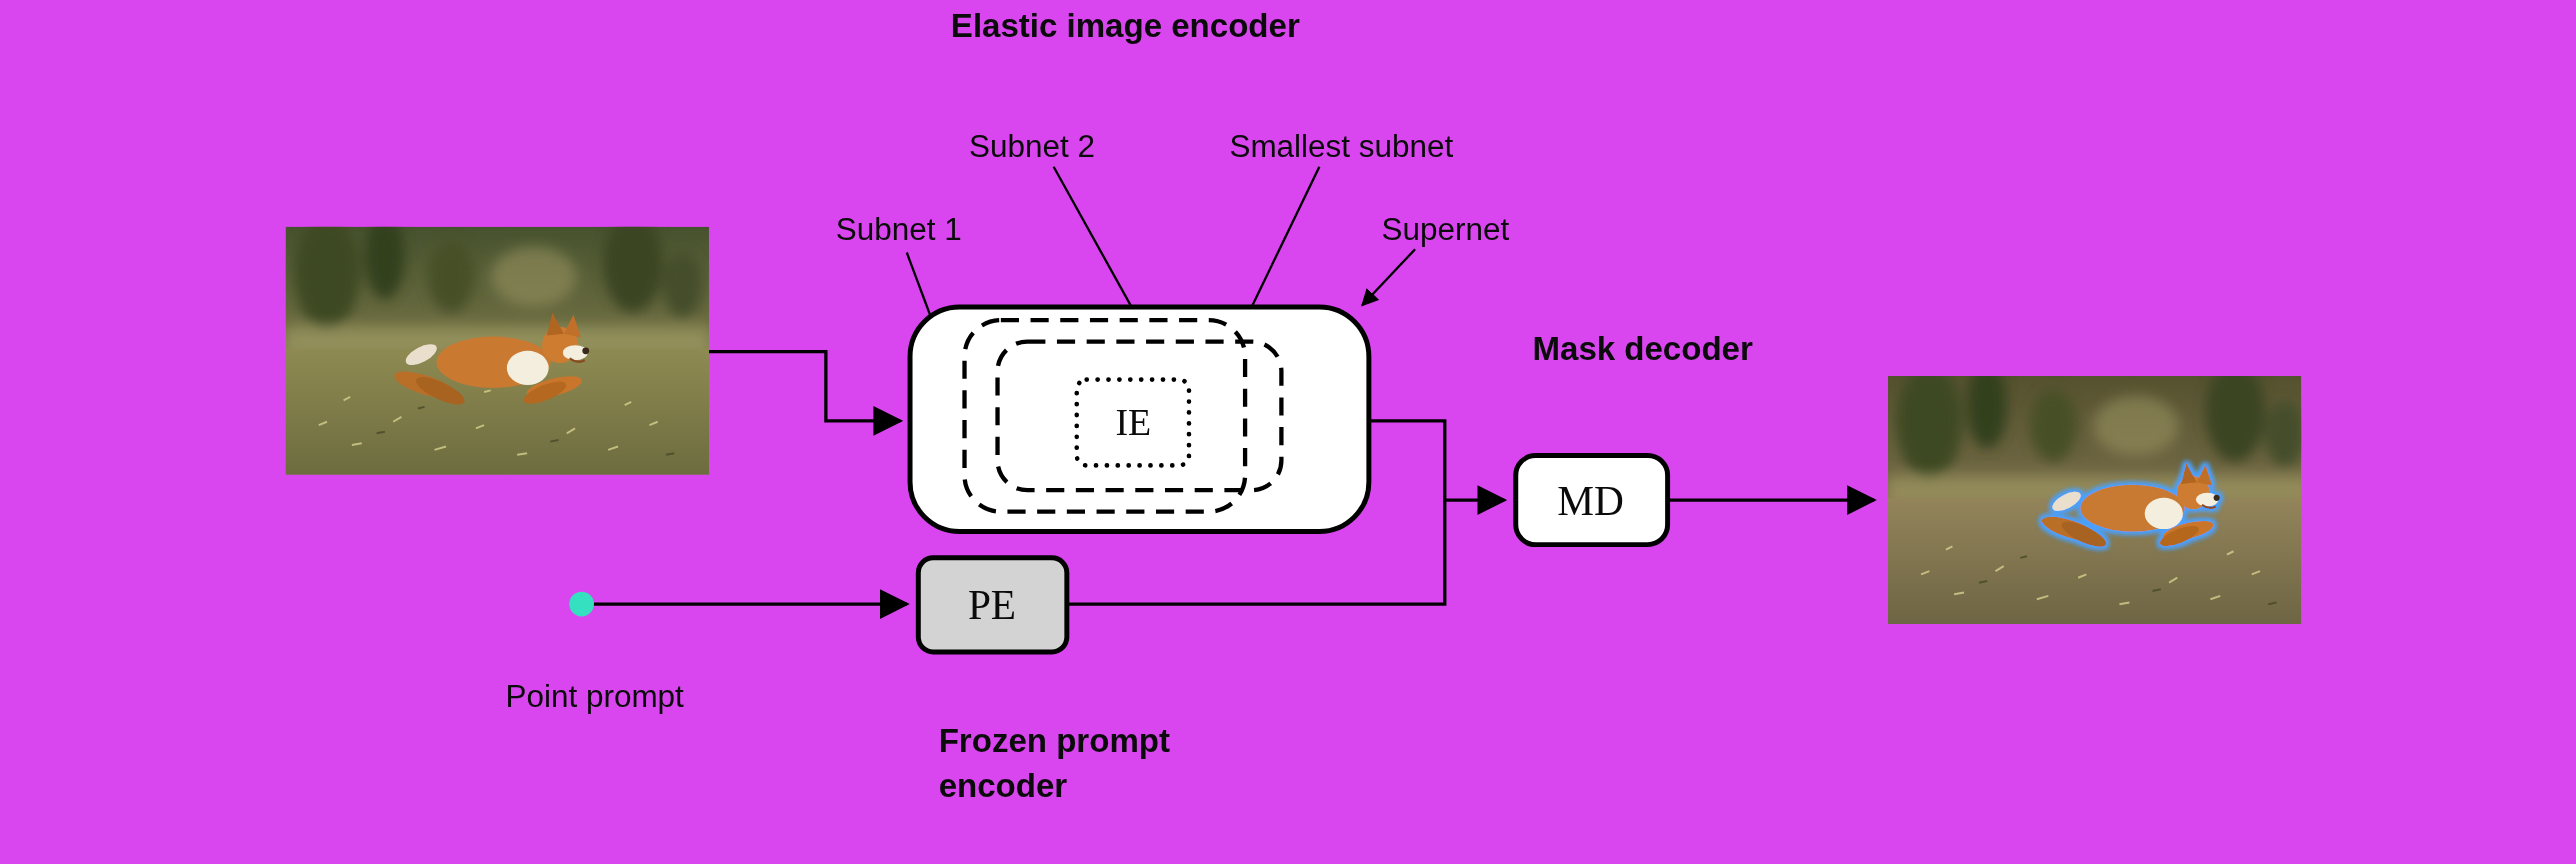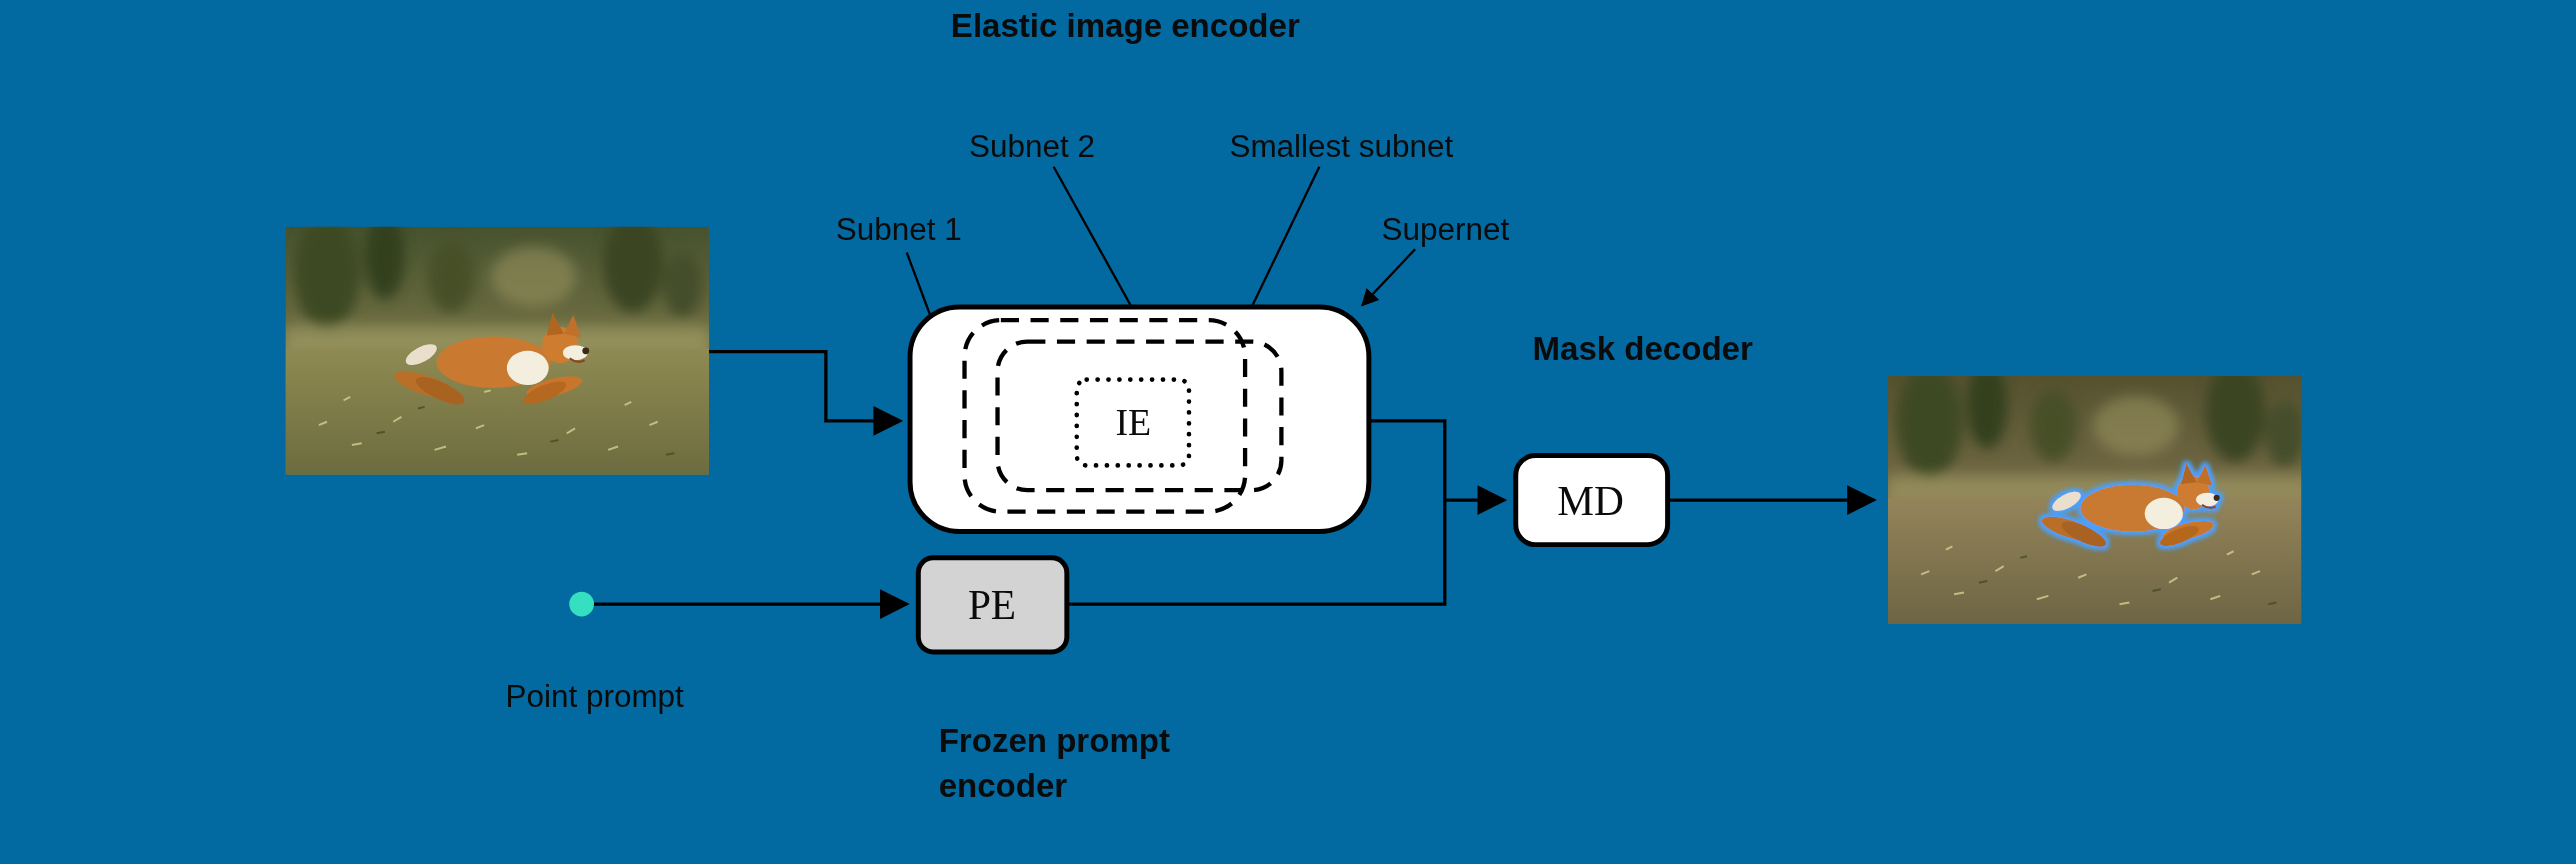--- a/index.html
+++ b/index.html
@@ -1,16 +1,16 @@
 <!DOCTYPE html>
 <html style="font-size:10px"><head>
 <meta charset="utf-8">
 <style>
   html,body{margin:0;padding:0;background:#ffffff;}
-  .stage{position:relative;width:2576px;height:864px;overflow:hidden;background:#0369a1;}
+  .stage{position:relative;width:2576px;height:864px;overflow:hidden;background:#d946ef;}
   .canvas{position:absolute;top:0;left:0;width:966px;height:324px;
           transform:scale(2.6666667);transform-origin:top left;
           font-family:"Liberation Sans", sans-serif;color:#0b0b0b;}
   .layer{position:absolute;top:0;left:0;}
   .lbl{position:absolute;white-space:nowrap;font-size:11.8px;line-height:12.4px;transform:translateX(-50%);}
   .lbl.bold{font-weight:700;font-size:12.4px;}
   .lbl.left{transform:none;white-space:normal;}
   .nodeTxt{position:absolute;display:flex;align-items:center;justify-content:center;
            font-family:"Liberation Serif", serif;}
   .photo{position:absolute;}

